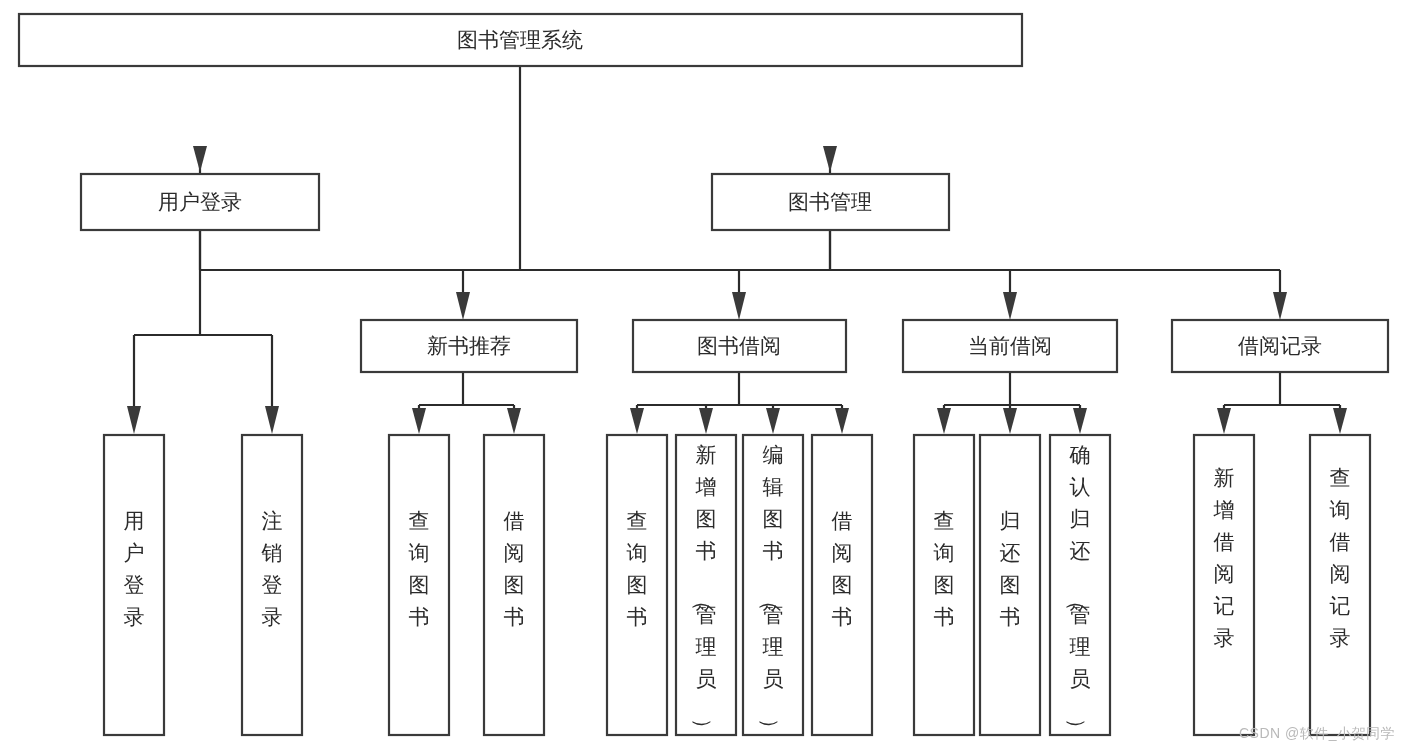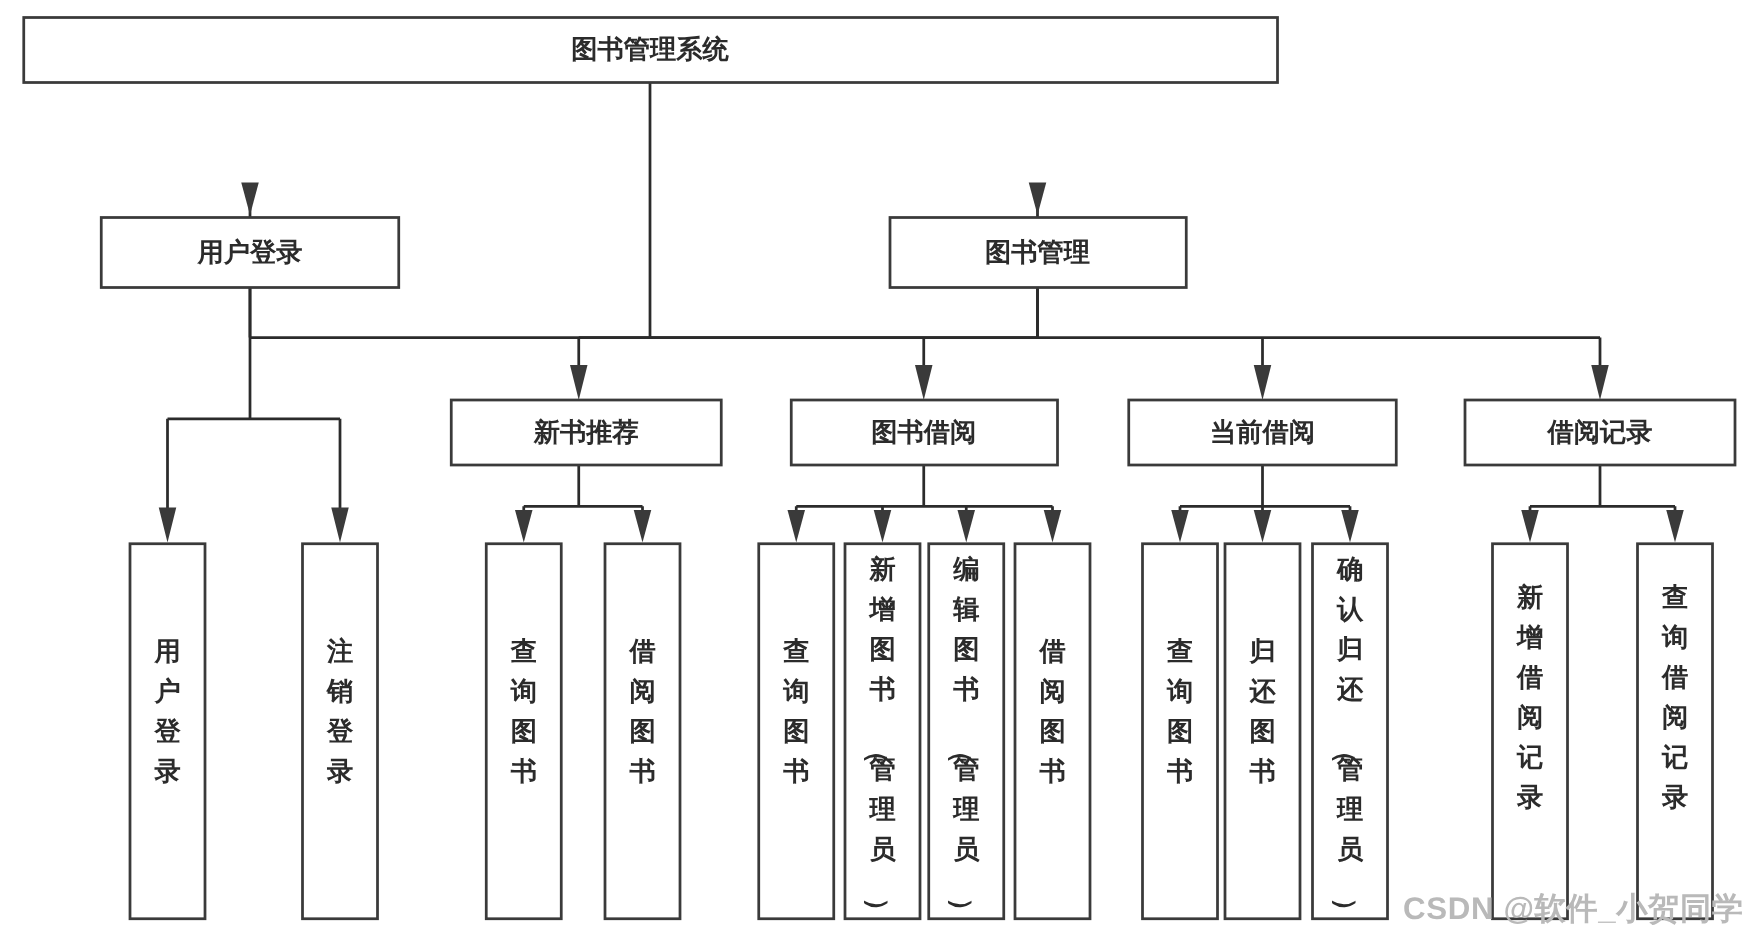--- a/index.html
+++ b/index.html
@@ -10,21 +10,20 @@
   body {
     width: 1405px;
     height: 747px;
     font-family: "Liberation Sans", "DejaVu Sans", sans-serif;
     overflow: hidden;
   }
   #diagram-root {
     position: relative;
     width: 1405px;
     height: 747px;
-    font-weight: bold;
   }
   svg#tree-svg {
     position: absolute;
     top: 0;
     left: 0;
     width: 1405px;
     height: 747px;
   }
   .node-box {
     fill: #ffffff;
@@ -51,21 +50,21 @@
   }
   .arrow-head {
     fill: #3a3a3a;
     stroke: none;
   }
   .watermark-text {
     position: absolute;
     right: 10px;
     bottom: 4px;
     font-family: "Liberation Sans", "DejaVu Sans", sans-serif;
-    font-size: 25px;
+    font-size: 14px;
     color: #b9b9b9;
     white-space: nowrap;
     letter-spacing: 0.5px;
   }
 </style>
 </head>
 <body>
 
 <div id="diagram-root">
 

